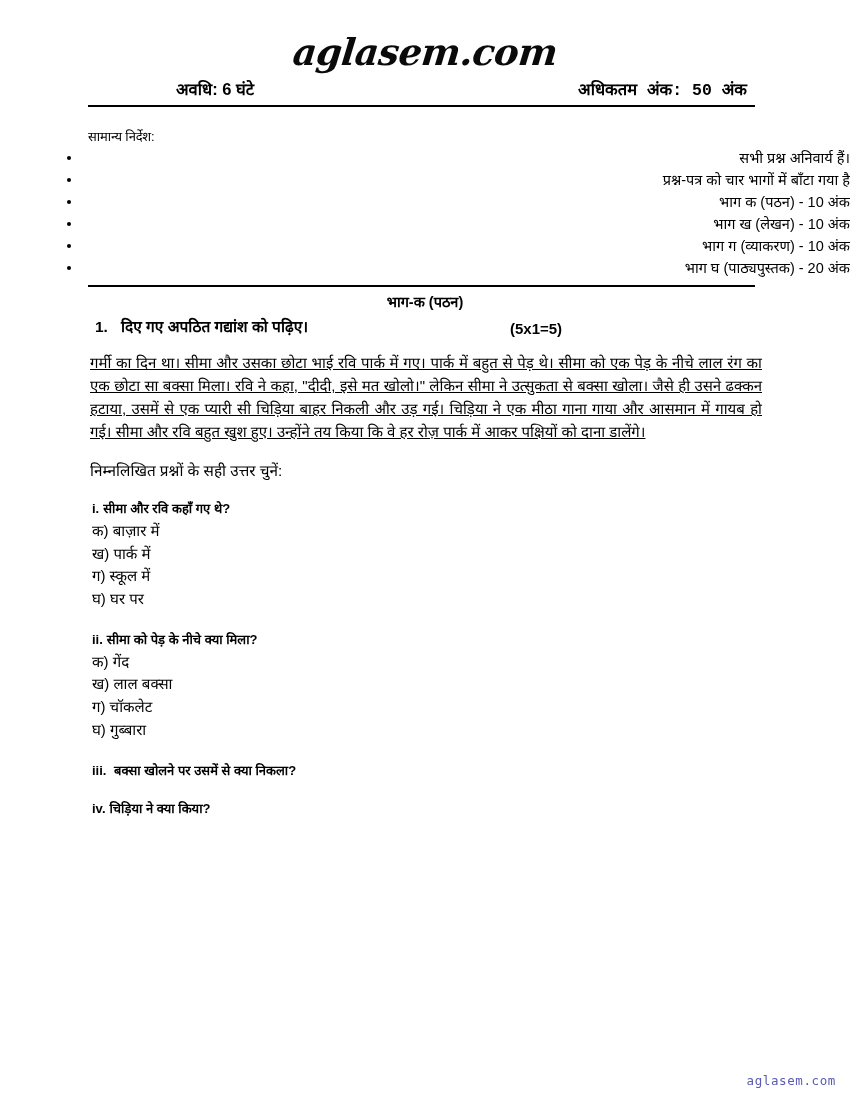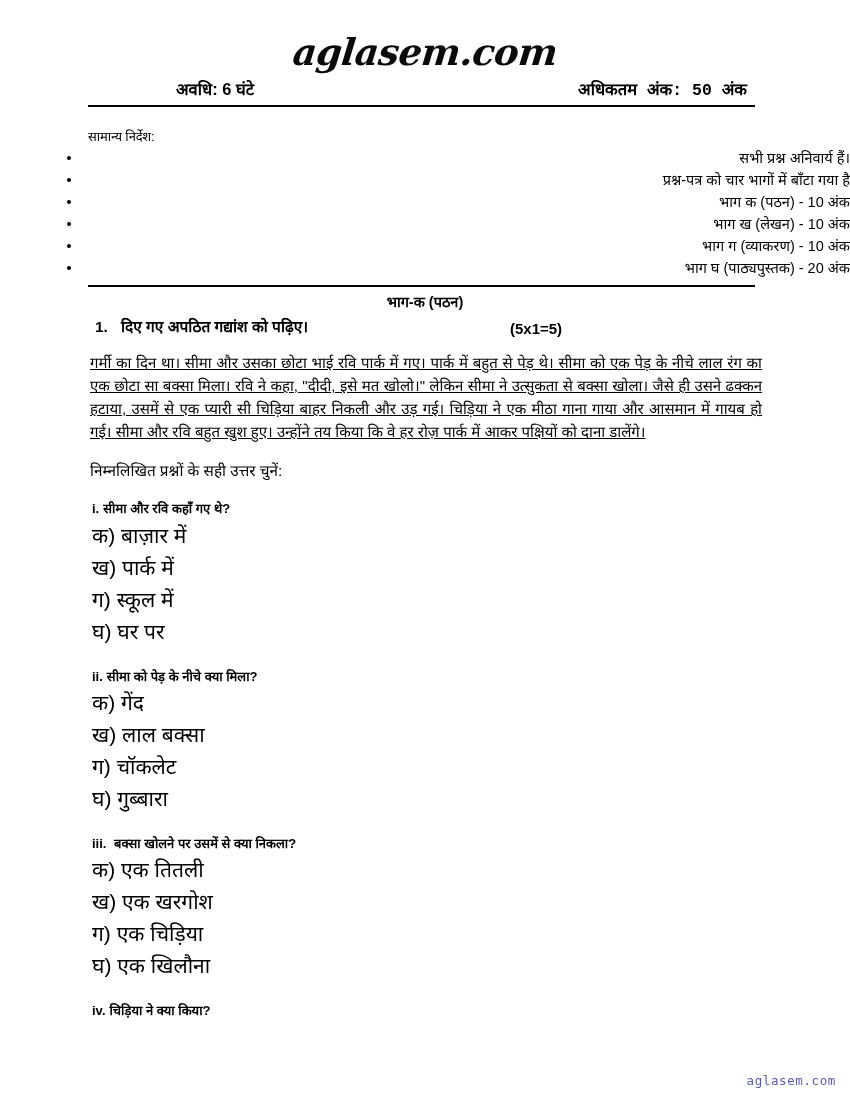--- a/index.html
+++ b/index.html
@@ -174,21 +174,21 @@
   .mcq-question .rn {
     display: inline-block;
     margin-right: 4px;
   }
   .mcq-options {
     margin: 1px 0 0 0;
     padding: 0;
     list-style: none;
   }
   .mcq-options li {
-    font-size: 21px;
+    font-size: 15px;
     line-height: 1.52;
   }
   .mcq.no-options .mcq-question {
     margin-bottom: 0;
   }
 
   
   .footer-mark {
     position: absolute;
     right: 14px;
@@ -261,26 +261,20 @@
       <li>ख) लाल बक्सा</li>
       <li>ग) चॉकलेट</li>
       <li>घ) गुब्बारा</li>
     </ul>
   </div>
 
   <div class="mcq">
     <div class="mcq-question">
       <span class="rn">iii.</span>&nbsp;<span>बक्सा खोलने पर उसमें से क्या निकला?</span>
     </div>
-    <ul class="mcq-options">
-      <li>क) एक तितली</li>
-      <li>ख) एक खरगोश</li>
-      <li>ग) एक चिड़िया</li>
-      <li>घ) एक खिलौना</li>
-    </ul>
   </div>
 
   <div class="mcq no-options">
     <div class="mcq-question">
       <span class="rn">iv.</span><span>चिड़िया ने क्या किया?</span>
     </div>
   </div>
 
   <div class="footer-mark">aglasem.com</div>
 

